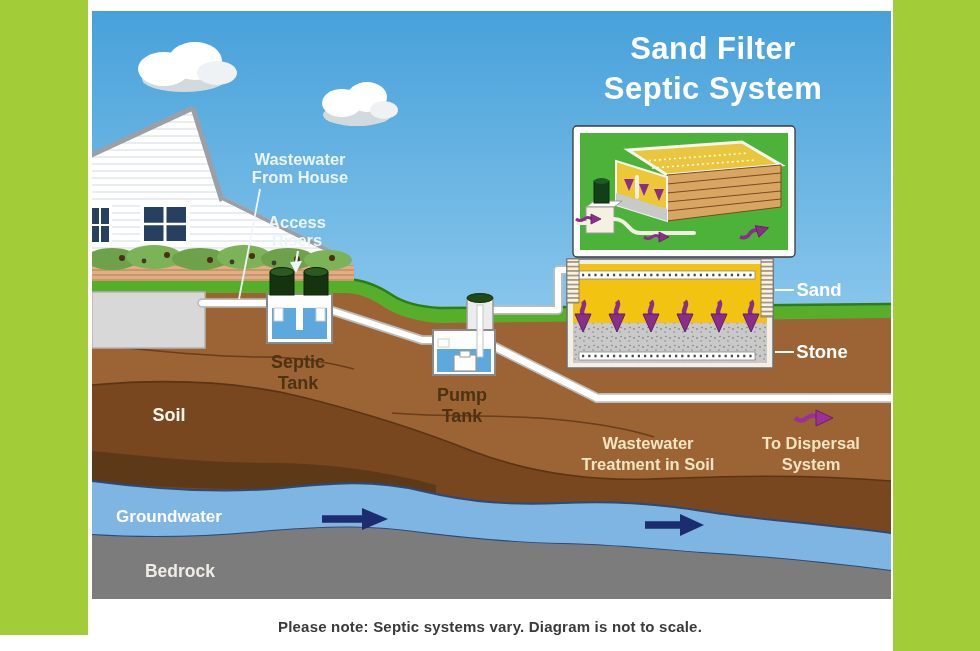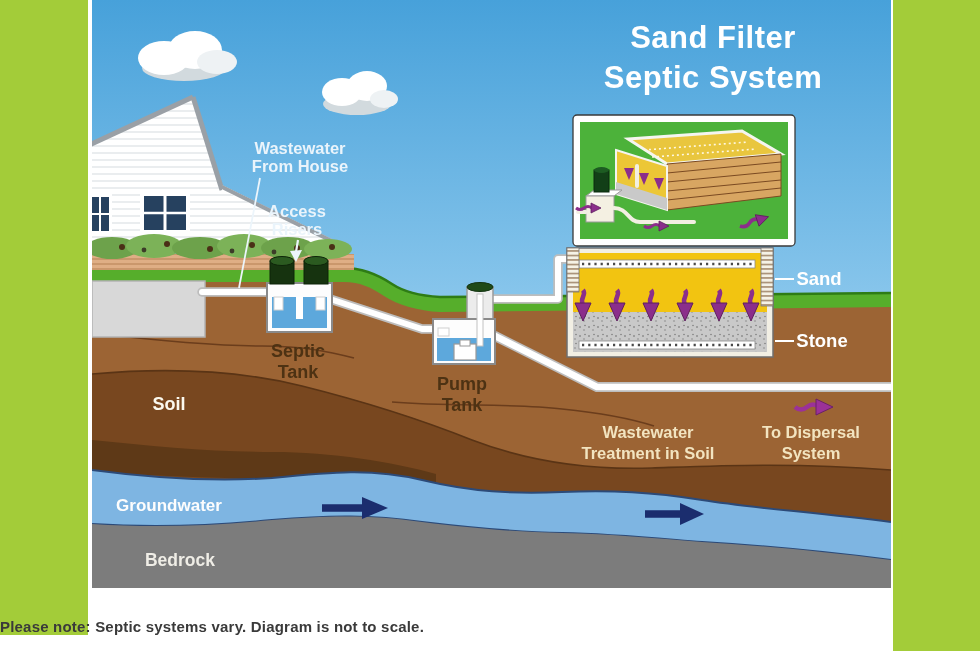--- a/index.html
+++ b/index.html
@@ -1,22 +1,22 @@
 <!DOCTYPE html>
 <html><head>
 <meta charset="utf-8">
 <style>
   html,body{margin:0;padding:0;background:#ffffff;}
   .stage{position:relative;width:980px;height:651px;overflow:hidden;background:#ffffff;
          font-family:"Liberation Sans",sans-serif;}
   .green-bar{position:absolute;top:0;background:#a3cc39;}
   .green-bar.left{left:0;width:88px;height:635px;}
   .green-bar.right{left:893px;width:87px;height:651px;}
-  .diagram-wrap{position:absolute;left:92px;top:0;width:799px;height:588px;}
-  .note{position:absolute;left:0;top:618px;width:980px;text-align:left;
+  .diagram-wrap{position:absolute;left:92px;top:11px;width:799px;height:588px;}
+  .note{position:absolute;left:0;top:618px;width:980px;text-align:center;
         font-size:15px;font-weight:bold;color:#3a3a3a;letter-spacing:.2px;}
   svg text{font-family:"Liberation Sans",sans-serif;font-weight:bold;}
 </style>
 </head>
 <body>
 
 <div class="stage">
   <div class="green-bar left"></div>
   <div class="green-bar right"></div>
 

